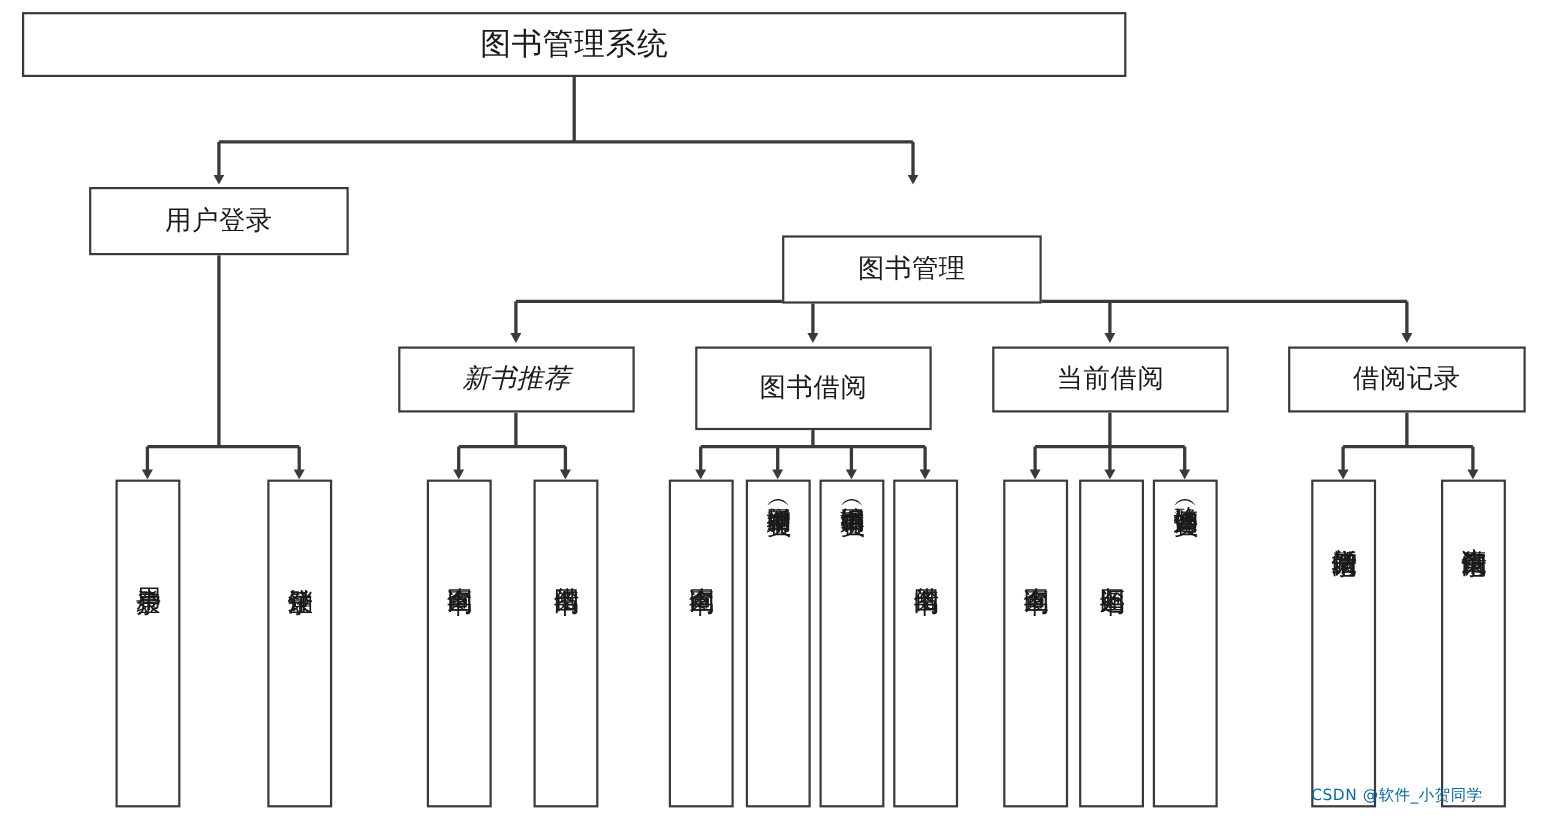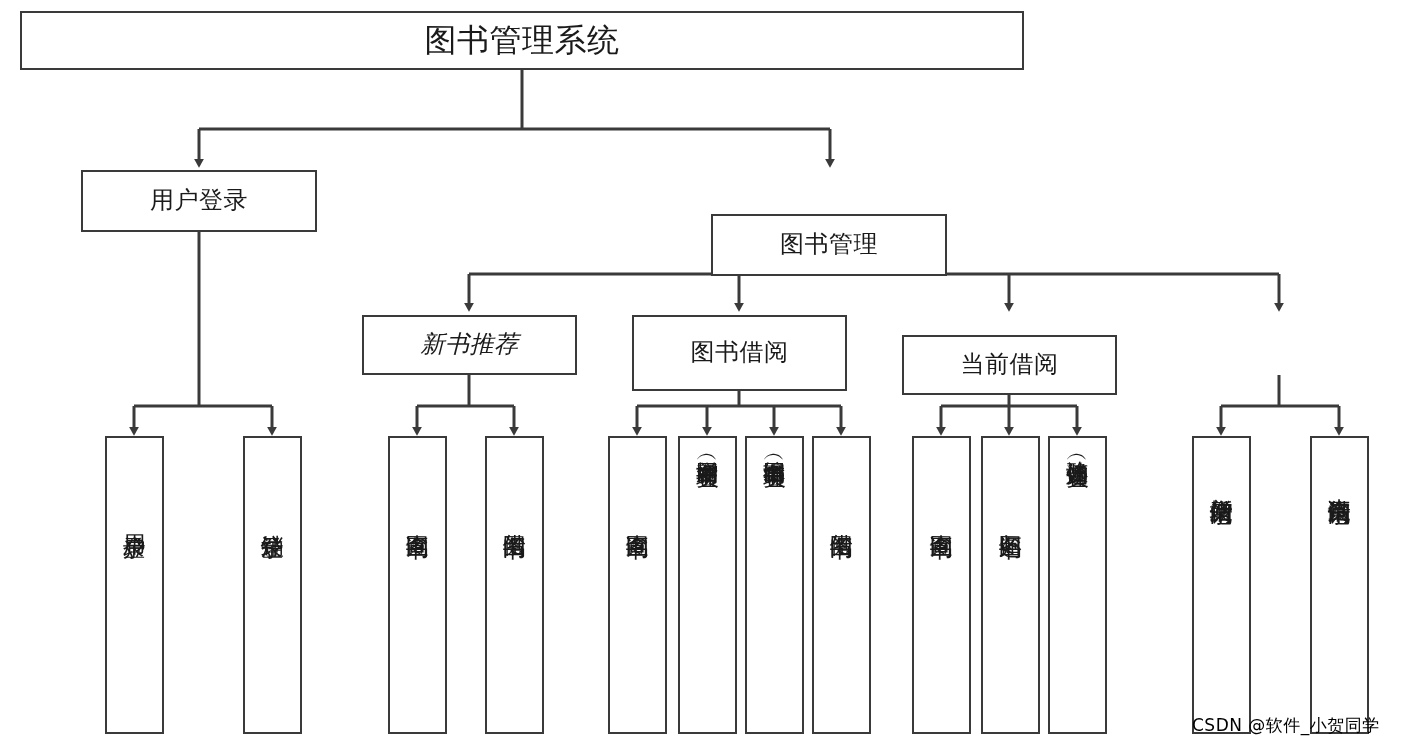--- a/index.html
+++ b/index.html
@@ -42,21 +42,21 @@
     text-align: center;
     line-height: 1.22;
     white-space: pre;
   }
   
   .node.horiz .node-label {
     font-size: 24px;
     letter-spacing: 0.5px;
   }
   .node.root .node-label {
-    font-size: 32px;
+    font-size: 28px;
   }
   
   .node.vert {
     align-items: flex-start;
     justify-content: center;
     padding-top: 6px;
   }
   .node.vert .node-label {
     writing-mode: vertical-rl;
     text-orientation: upright;
@@ -65,22 +65,22 @@
     letter-spacing: 1px;
     white-space: nowrap;
   }
   .node.vert.tall-text .node-label {
     font-size: 22px;
   }
   #watermark {
     position: absolute;
     left: 1192px;
     top: 714px;
-    font-size: 17px;
-    color: #000000;
+    font-size: 14px;
+    color: #0369a1;
     letter-spacing: 0.5px;
     white-space: nowrap;
     z-index: 5;
   }
 </style>
 </head>
 <body>
 
 <div id="diagram-root">
 
@@ -144,22 +144,25 @@
   <div class="node horiz" style="left:711px; top:170px; width:236px; height:62px;margin-top:44px;">
     <span class="node-label">图书管理</span>
   </div>
 
   <div class="node horiz" style="left:362px; top:315px; width:215px; height:60px;font-style:italic;">
     <span class="node-label">新书推荐</span>
   </div>
   <div class="node horiz" style="left:632px; top:315px; width:215px; height:76px;">
     <span class="node-label">图书借阅</span>
   </div>
-  <div class="node horiz" style="left:902px; top:315px; width:215px; height:60px;margin-top:20px;">
+  <div class="node horiz" style="left:902px; top:315px; width:215px; height:60px;">
     <span class="node-label">当前借阅</span>
+  </div>
+  <div class="node horiz" style="left:1171px; top:315px; width:216px; height:60px;">
+    <span class="node-label">借阅记录</span>
   </div>
 
   <div class="node vert" style="left:105px; top:436px; width:59px; height:298px; padding-top:78px;">
     <span class="node-label">用户登录</span>
   </div>
   <div class="node vert" style="left:243px; top:436px; width:59px; height:298px; padding-top:78px;">
     <span class="node-label">注销登录</span>
   </div>
 
   <div class="node vert" style="left:388px; top:436px; width:59px; height:298px; padding-top:78px;">

